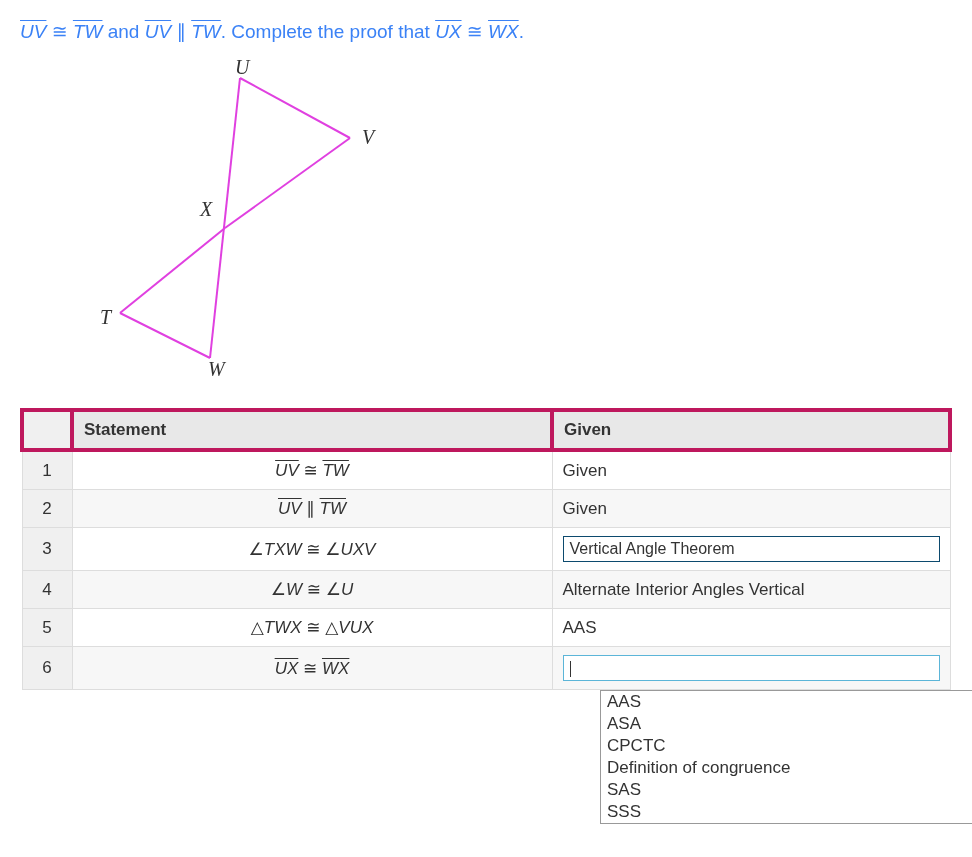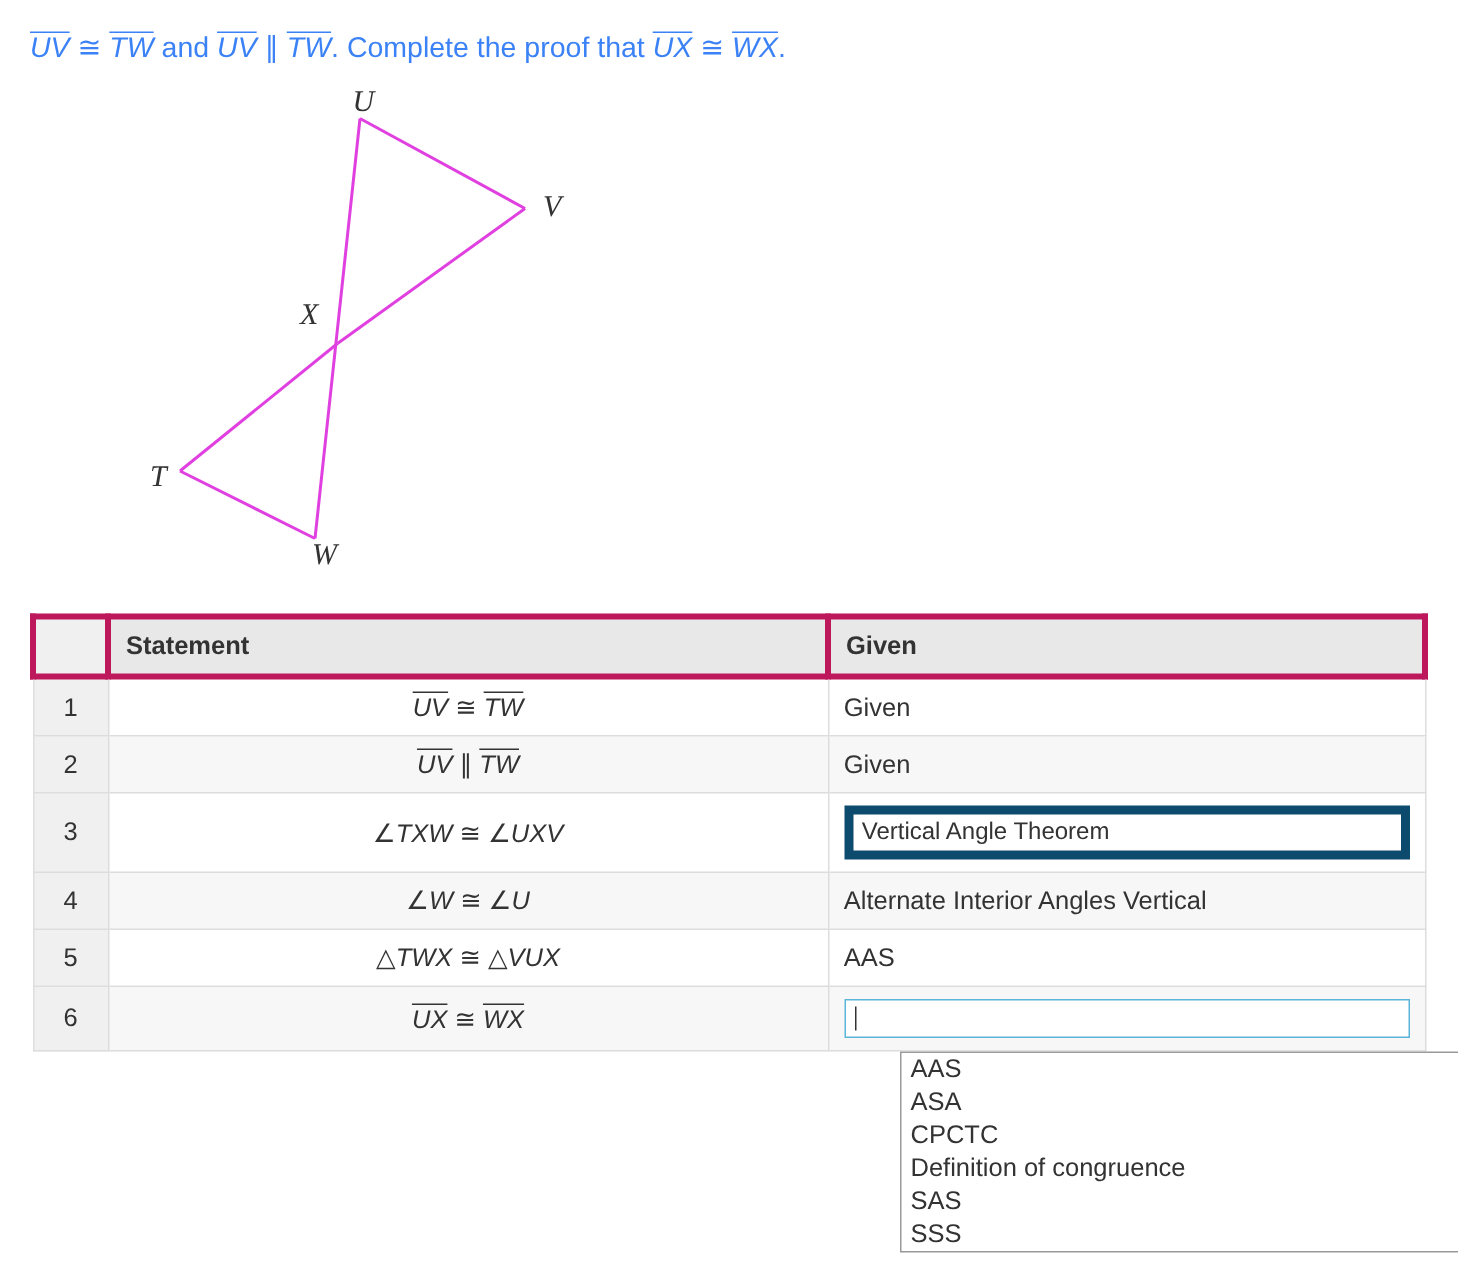--- a/index.html
+++ b/index.html
@@ -72,21 +72,21 @@
       background: #f0f0f0 !important;
     }
     .statement-col {
       width: 480px;
     }
     .math-text {
       font-family: Verdana, sans-serif;
       text-align: center;
     }
     .reason-select-display {
-      border: 6px solid #0c4a6e;
+      border: 1px solid #0c4a6e;
       background: #fff;
       padding: 3px 6px;
       width: 100%;
       display: inline-block;
       font-size: 16px;
     }
     .reason-input-display {
       border: 1px solid #5bb5d8;
       background: #fff;
       padding: 3px 6px;

